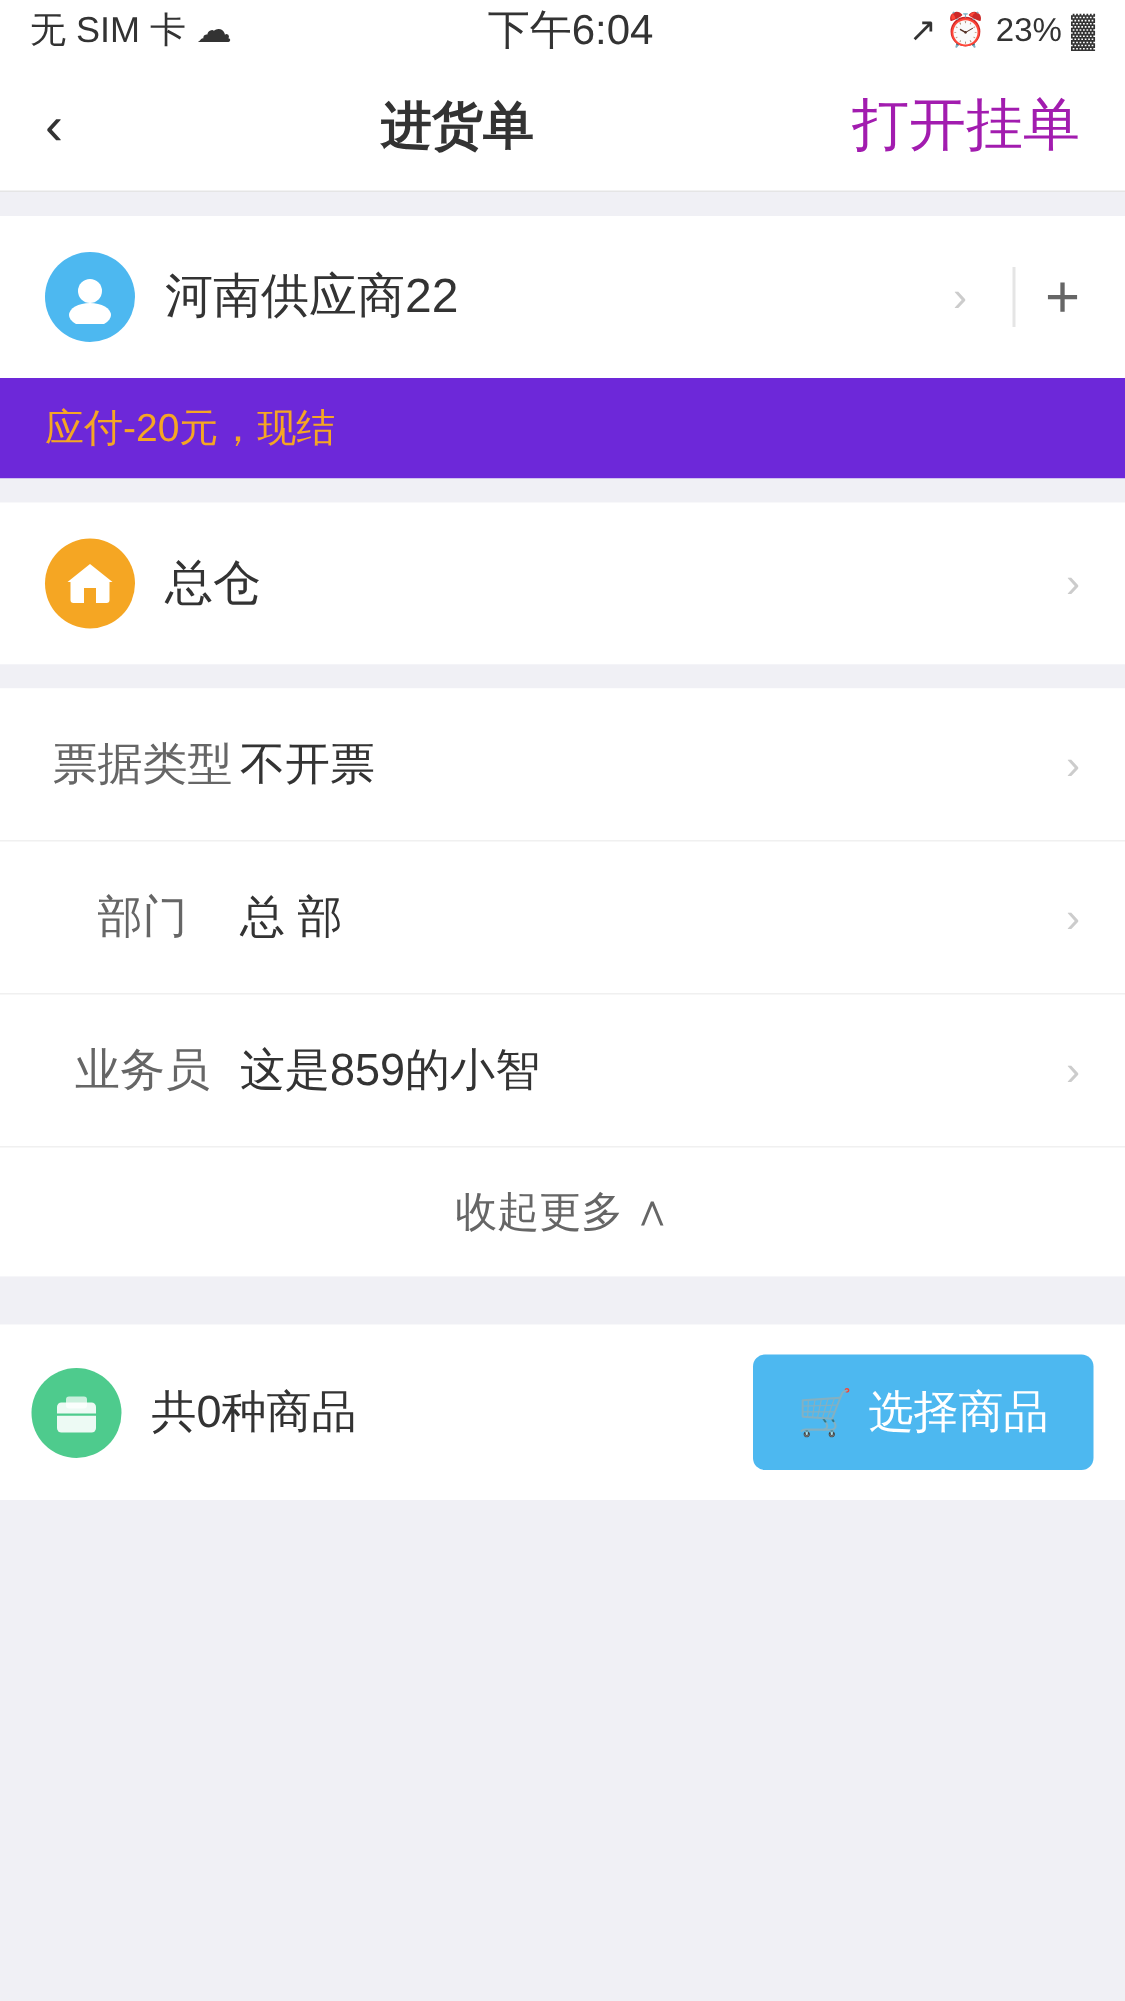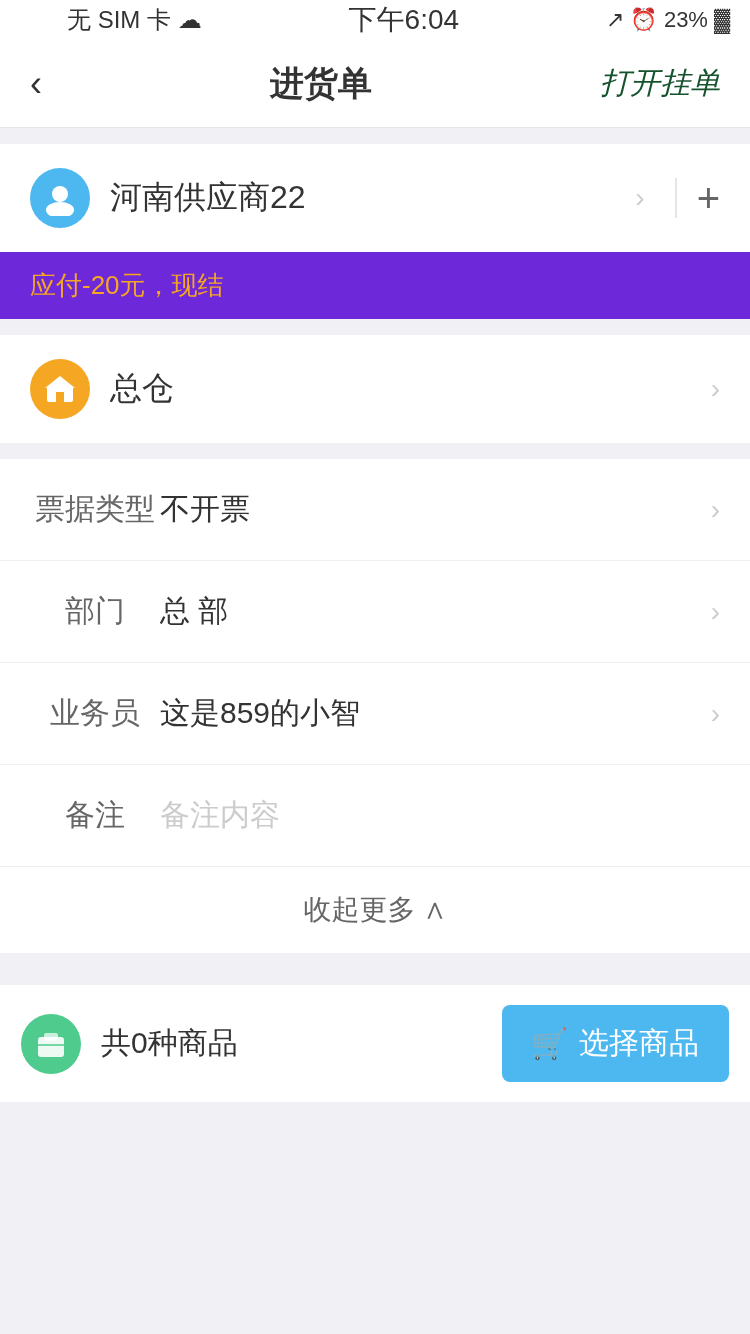--- a/index.html
+++ b/index.html
@@ -18,21 +18,21 @@
       width: 100%;
       height: 40px;
       background: #fff;
       display: flex;
       align-items: center;
       justify-content: space-between;
       padding: 0 20px;
       font-size: 24px;
       color: #333;
     }
-    .status-left { display: flex; align-items: flex-start; gap: 8px; margin-left: 47px; }
+    .status-left { display: flex; align-items: flex-start; gap: 8px; }
     .status-center { font-size: 28px; font-weight: 500; text-align: right; }
     .status-right { display: flex; align-items: center; gap: 6px; font-size: 22px; }
 
     
     .nav-bar {
       width: 100%;
       height: 88px;
       background: #fff;
       display: flex;
       align-items: center;
@@ -45,24 +45,23 @@
       color: #333;
       cursor: pointer;
     }
     .nav-title {
       font-size: 34px;
       font-weight: 600;
       color: #333;
       font-family: Liberation Serif, serif;
     }
     .nav-action {
-      font-size: 30px;
-      color: #14532d;
-      cursor: pointer;
-      font-style: italic;
+      font-size: 38px;
+      color: #a21caf;
+      cursor: pointer;
     }
 
     
     .separator {
       height: 16px;
       background: #f0f0f5;
     }
 
     
     .card {
@@ -298,24 +297,20 @@
     <div class="form-value">总 部</div>
     <div class="chevron">›</div>
   </div>
 
   <div class="form-row">
     <div class="form-label">业务员</div>
     <div class="form-value">这是859的小智</div>
     <div class="chevron">›</div>
   </div>
 
-  <div class="form-row">
-    <div class="form-label">备注</div>
-    <div class="form-placeholder">备注内容</div>
-  </div>
 
   <div class="collapse-bar">收起更多 ∧</div>
 </div>
 
 <div class="separator"></div>
 
 <div class="product-bar">
   <div class="product-icon">
     <svg width="34" height="34" viewBox="0 0 34 34" fill="none" xmlns="http://www.w3.org/2000/svg">
       <rect x="4" y="10" width="26" height="20" rx="3" fill="white" opacity="0.9"></rect>

